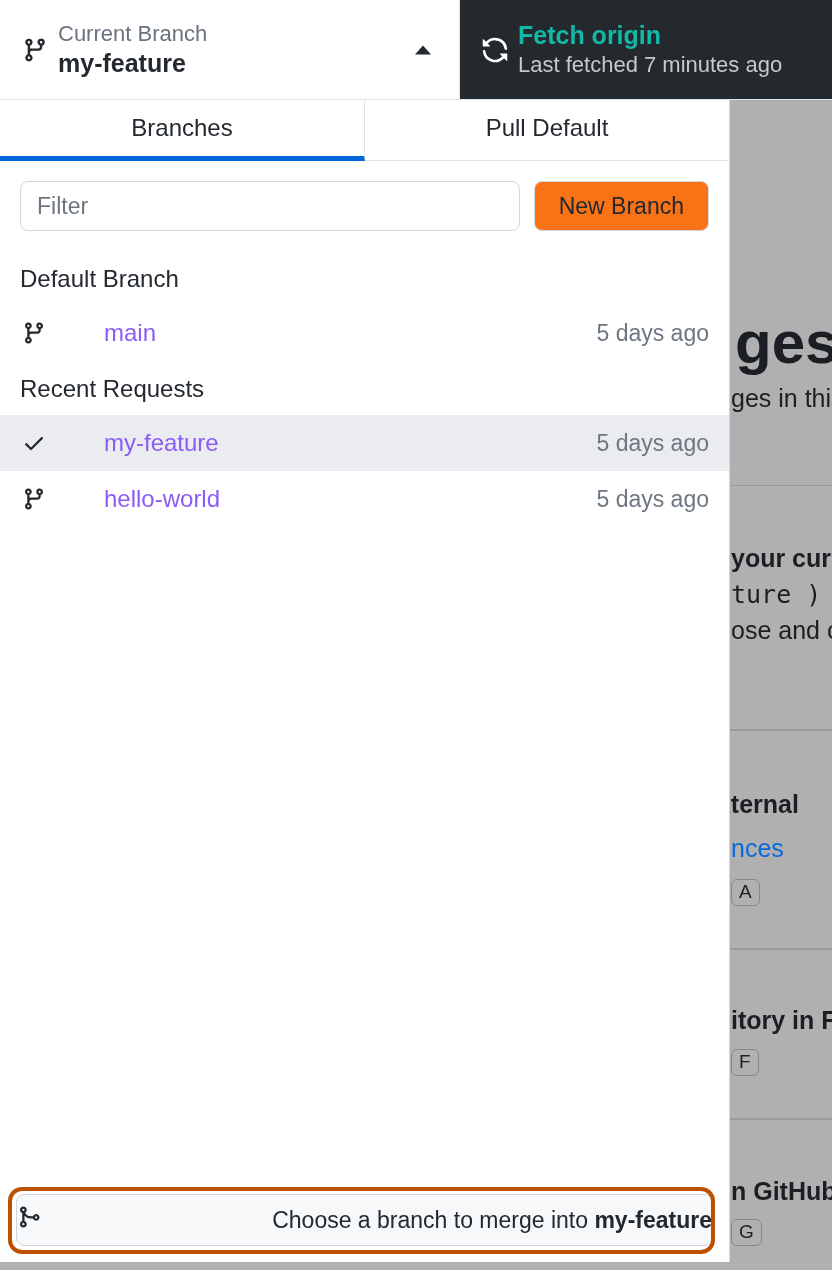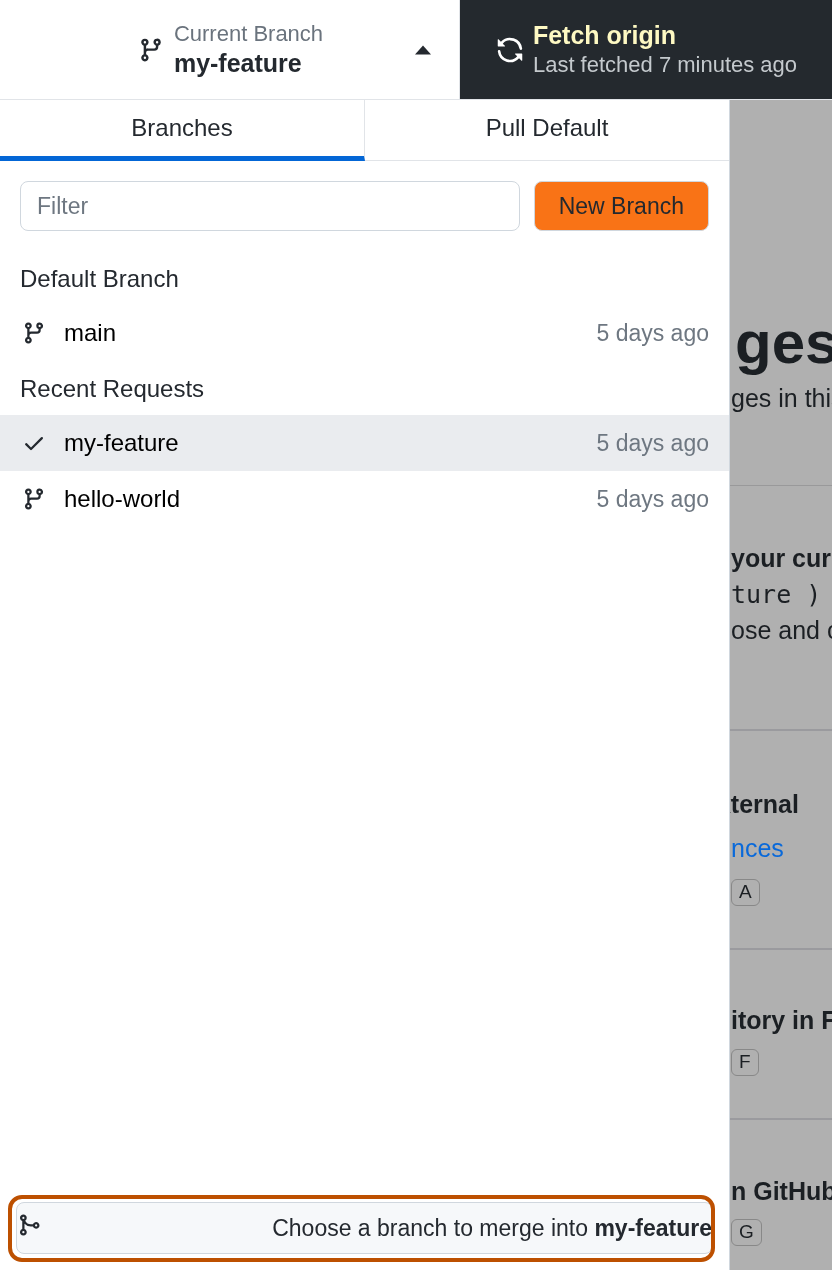--- a/index.html
+++ b/index.html
@@ -66,21 +66,20 @@
       display: flex;
       height: 100px;
       border-bottom: 1px solid #e1e4e8;
     }
     .toolbar-btn {
       display: flex;
       align-items: center;
       padding: 0 20px;
       gap: 8px;
       cursor: pointer;
-      justify-content: center;
     }
     .toolbar-btn.branch {
       width: 460px;
       background: #fff;
       border-right: 1px solid #e1e4e8;
       position: relative;
     }
     .toolbar-btn.fetch {
       flex: 1;
       background: #24292e;
@@ -103,21 +102,21 @@
       color: #6a737d;
     }
     .toolbar-value {
       font-size: 25px;
       font-weight: 600;
       color: #24292f;
     }
     .fetch .toolbar-label {
       font-size: 25px;
       font-weight: 700;
-      color: #fef9c3;
+      color: #14b8a6;
     }
     .fetch .toolbar-value {
       font-size: 22px;
       font-weight: 400;
       color: #c4c9cd;
     }
     .caret {
       position: absolute;
       right: 28px;
       top: 50%;
@@ -127,21 +126,21 @@
       border-left: 8px solid transparent;
       border-right: 8px solid transparent;
       border-bottom: 9px solid #24292f;
     }
 
     .dropdown {
       position: absolute;
       top: 100px;
       left: 0;
       width: 730px;
-      bottom: 0;
+      bottom: 8px;
       background: #fff;
       z-index: 2;
       display: flex;
       flex-direction: column;
       border-right: 1px solid #d0d7de;
     }
     .tabs {
       display: flex;
       border-bottom: 1px solid #e1e4e8;
     }
@@ -212,21 +211,22 @@
     .branch-item .icon {
       width: 28px;
       height: 28px;
       display: flex;
       align-items: center;
       justify-content: center;
     }
     .branch-name {
       flex: 1;
       font-size: 24px;
-      color: #000000;
+      color: #8b5cf6;
+      margin-left: 40px;
     }
     .branch-time {
       font-size: 23px;
       color: #6e7781;
     }
     .merge-footer {
       margin-top: auto;
       padding: 16px;
     }
     .merge-btn {

